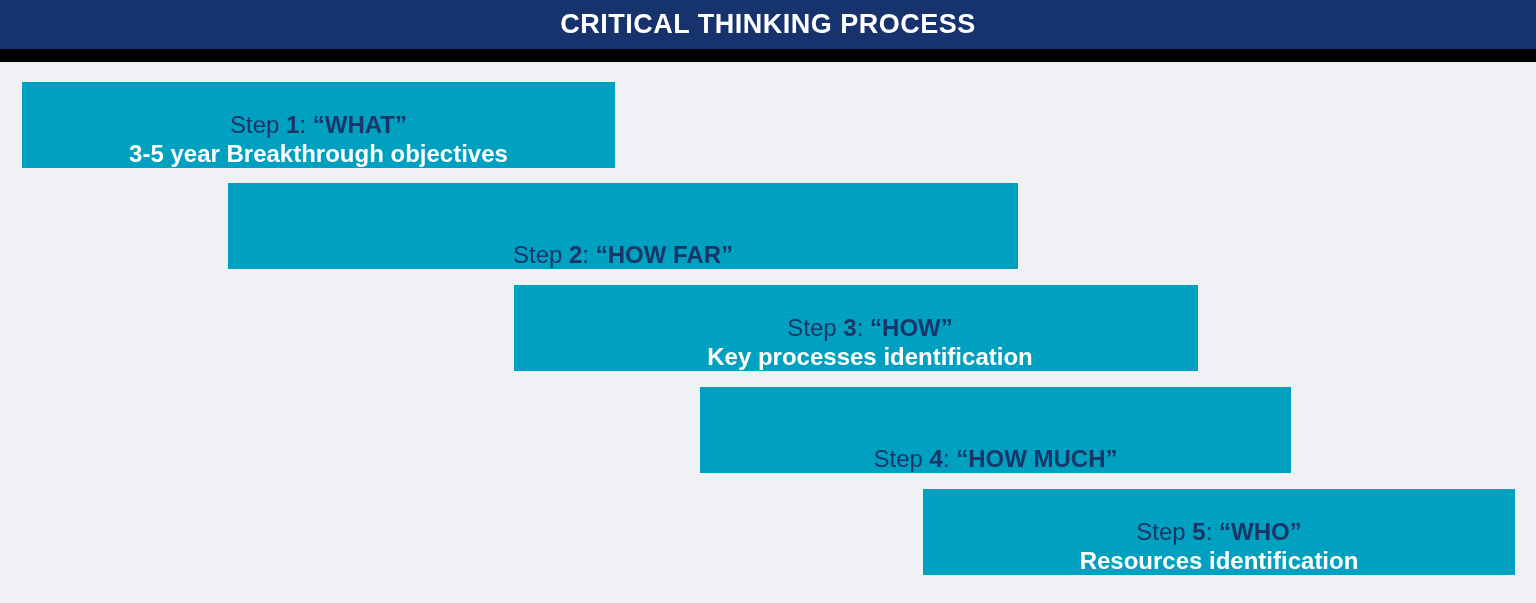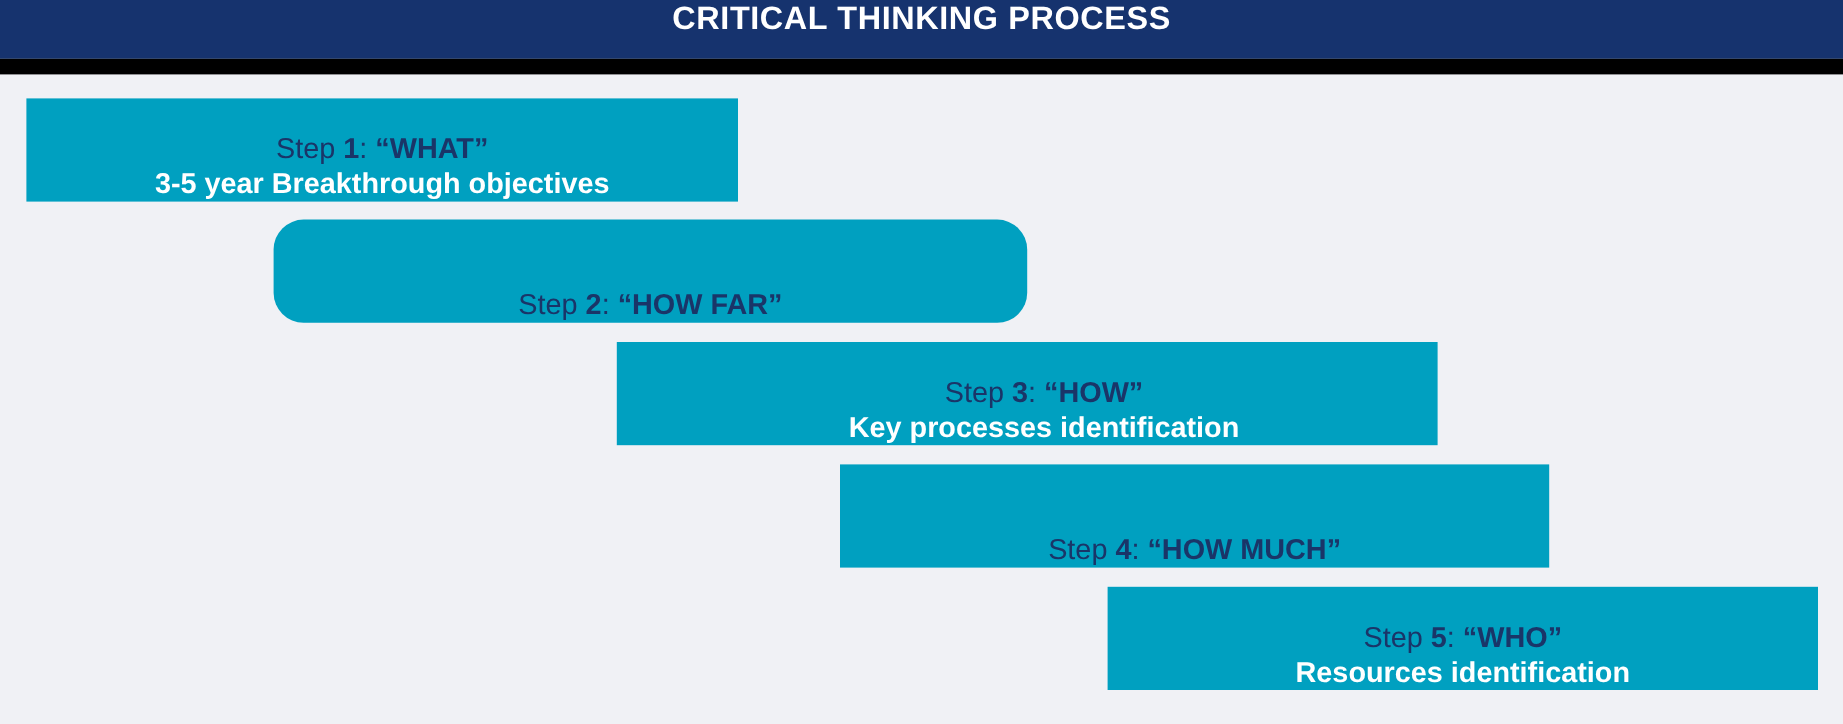--- a/index.html
+++ b/index.html
@@ -15,20 +15,21 @@
     font-family: "Liberation Sans", sans-serif;
   }
   .header-bar {
     position: absolute;
     left: 0;
     top: 0;
     width: 1536px;
     height: 49px;
     background: #16336E;
     display: flex;
+    align-items: center;
     justify-content: center;
   }
   .header-title {
     color: #FFFFFF;
     font-size: 27px;
     font-weight: bold;
     letter-spacing: 0.5px;
   }
   .divider-strip {
     position: absolute;
@@ -42,21 +43,21 @@
     position: absolute;
     height: 86px;
     background: #00A0C0;
     display: flex;
     flex-direction: column;
     align-items: center;
     justify-content: flex-end;
     text-align: center;
   }
   .step-1 { left: 22px;  top: 82px;  width: 593px; }
-  .step-2 { left: 228px; top: 183px; width: 628px; border-radius: 25px; }
+  .step-2 { left: 228px; top: 183px; width: 790px; }
   .step-3 { left: 514px; top: 285px; width: 656px; padding-left: 28px; }
   .step-4 { left: 700px; top: 387px; width: 591px; }
   .step-5 { left: 923px; top: 489px; width: 592px; }
   .step-title {
     color: #1A3568;
     font-size: 24px;
     line-height: 29px;
     font-weight: normal;
     white-space: nowrap;
   }

